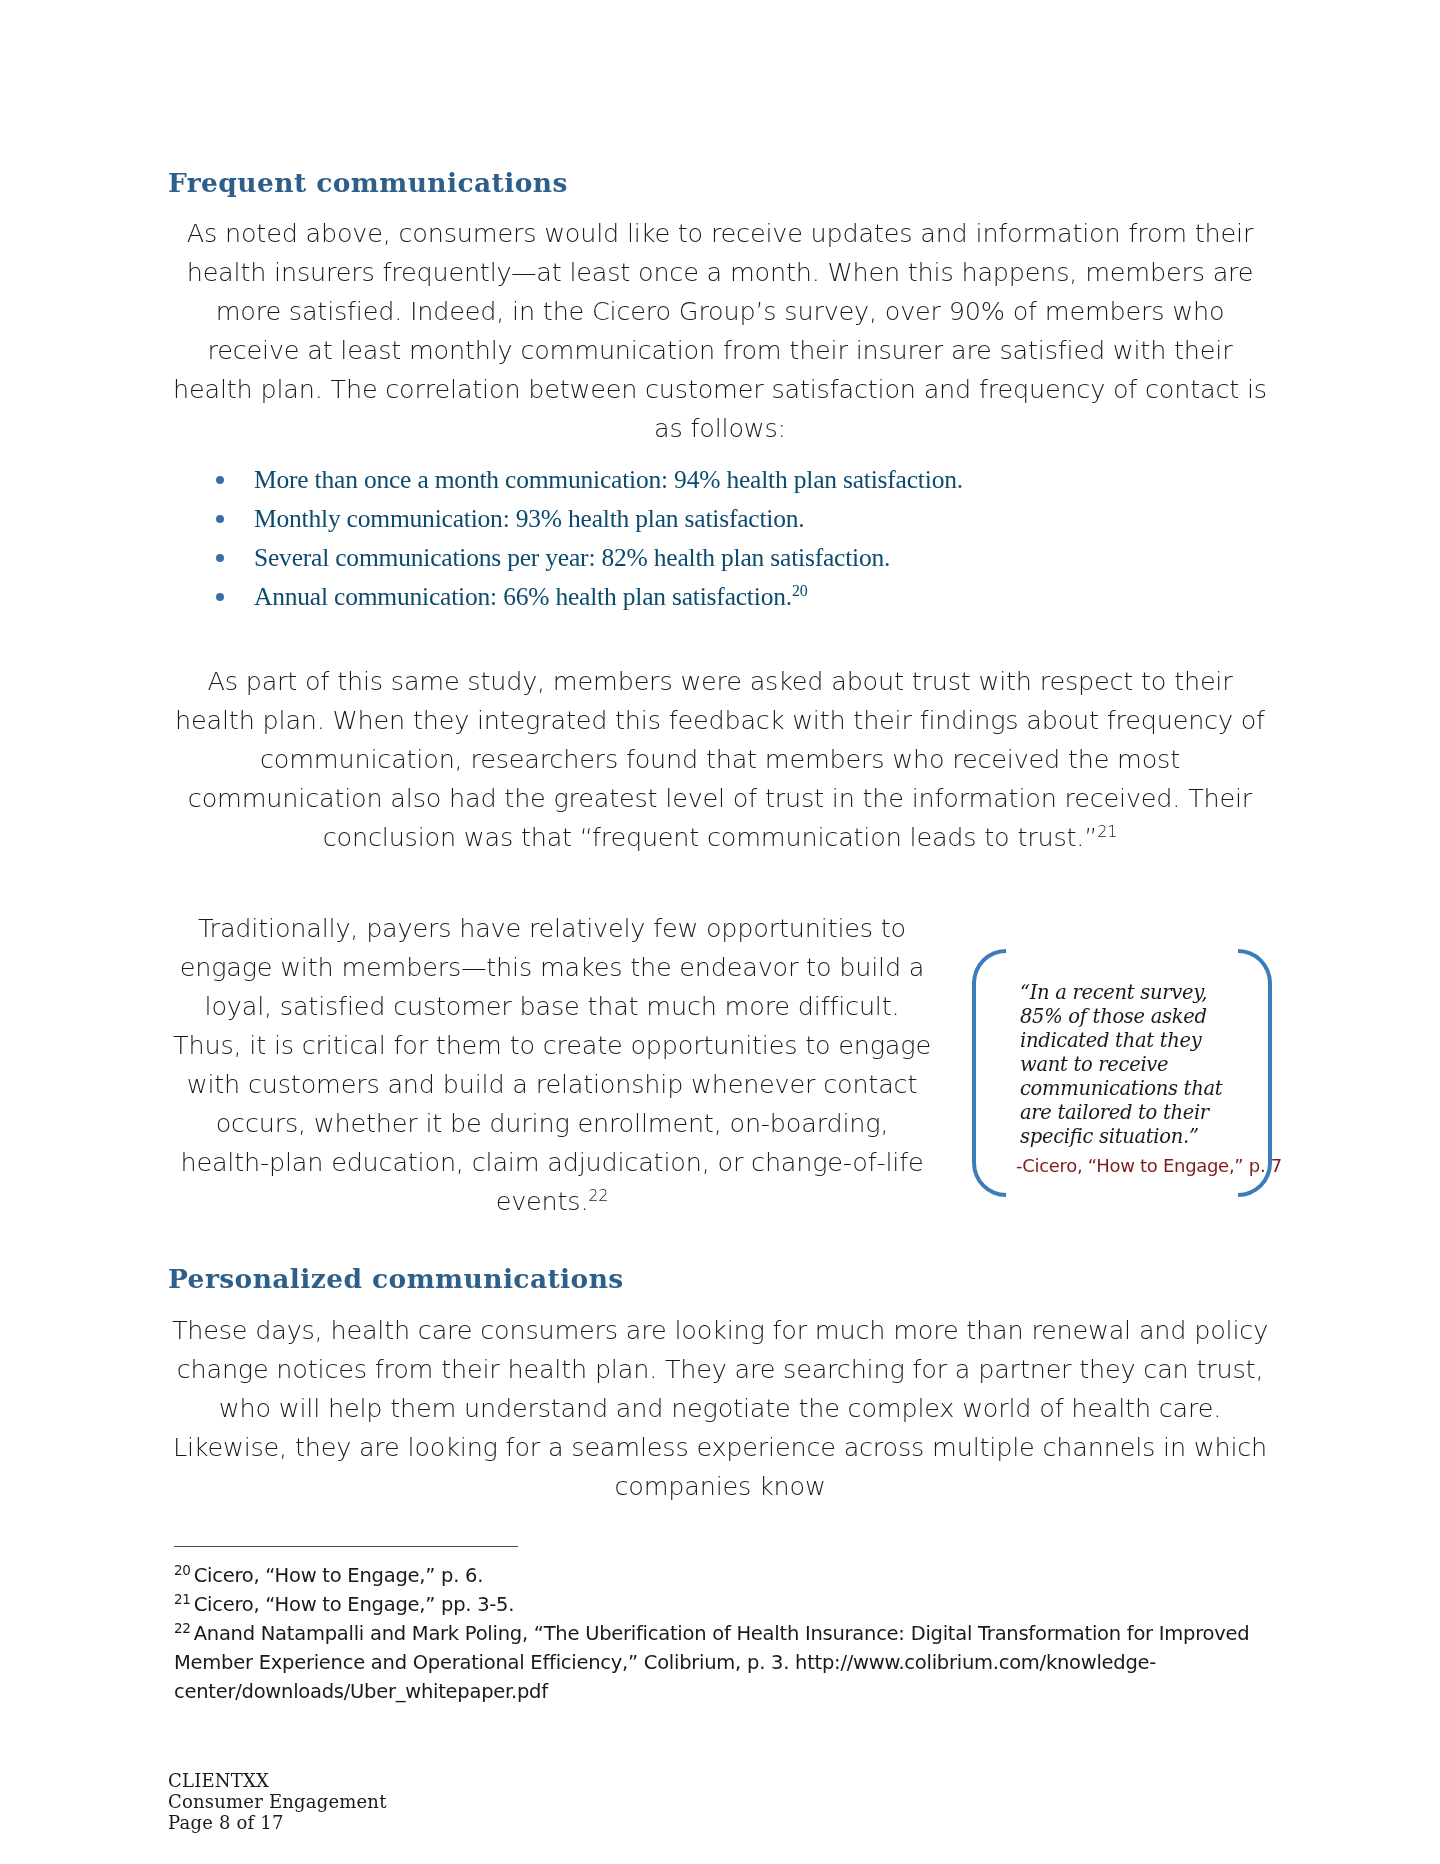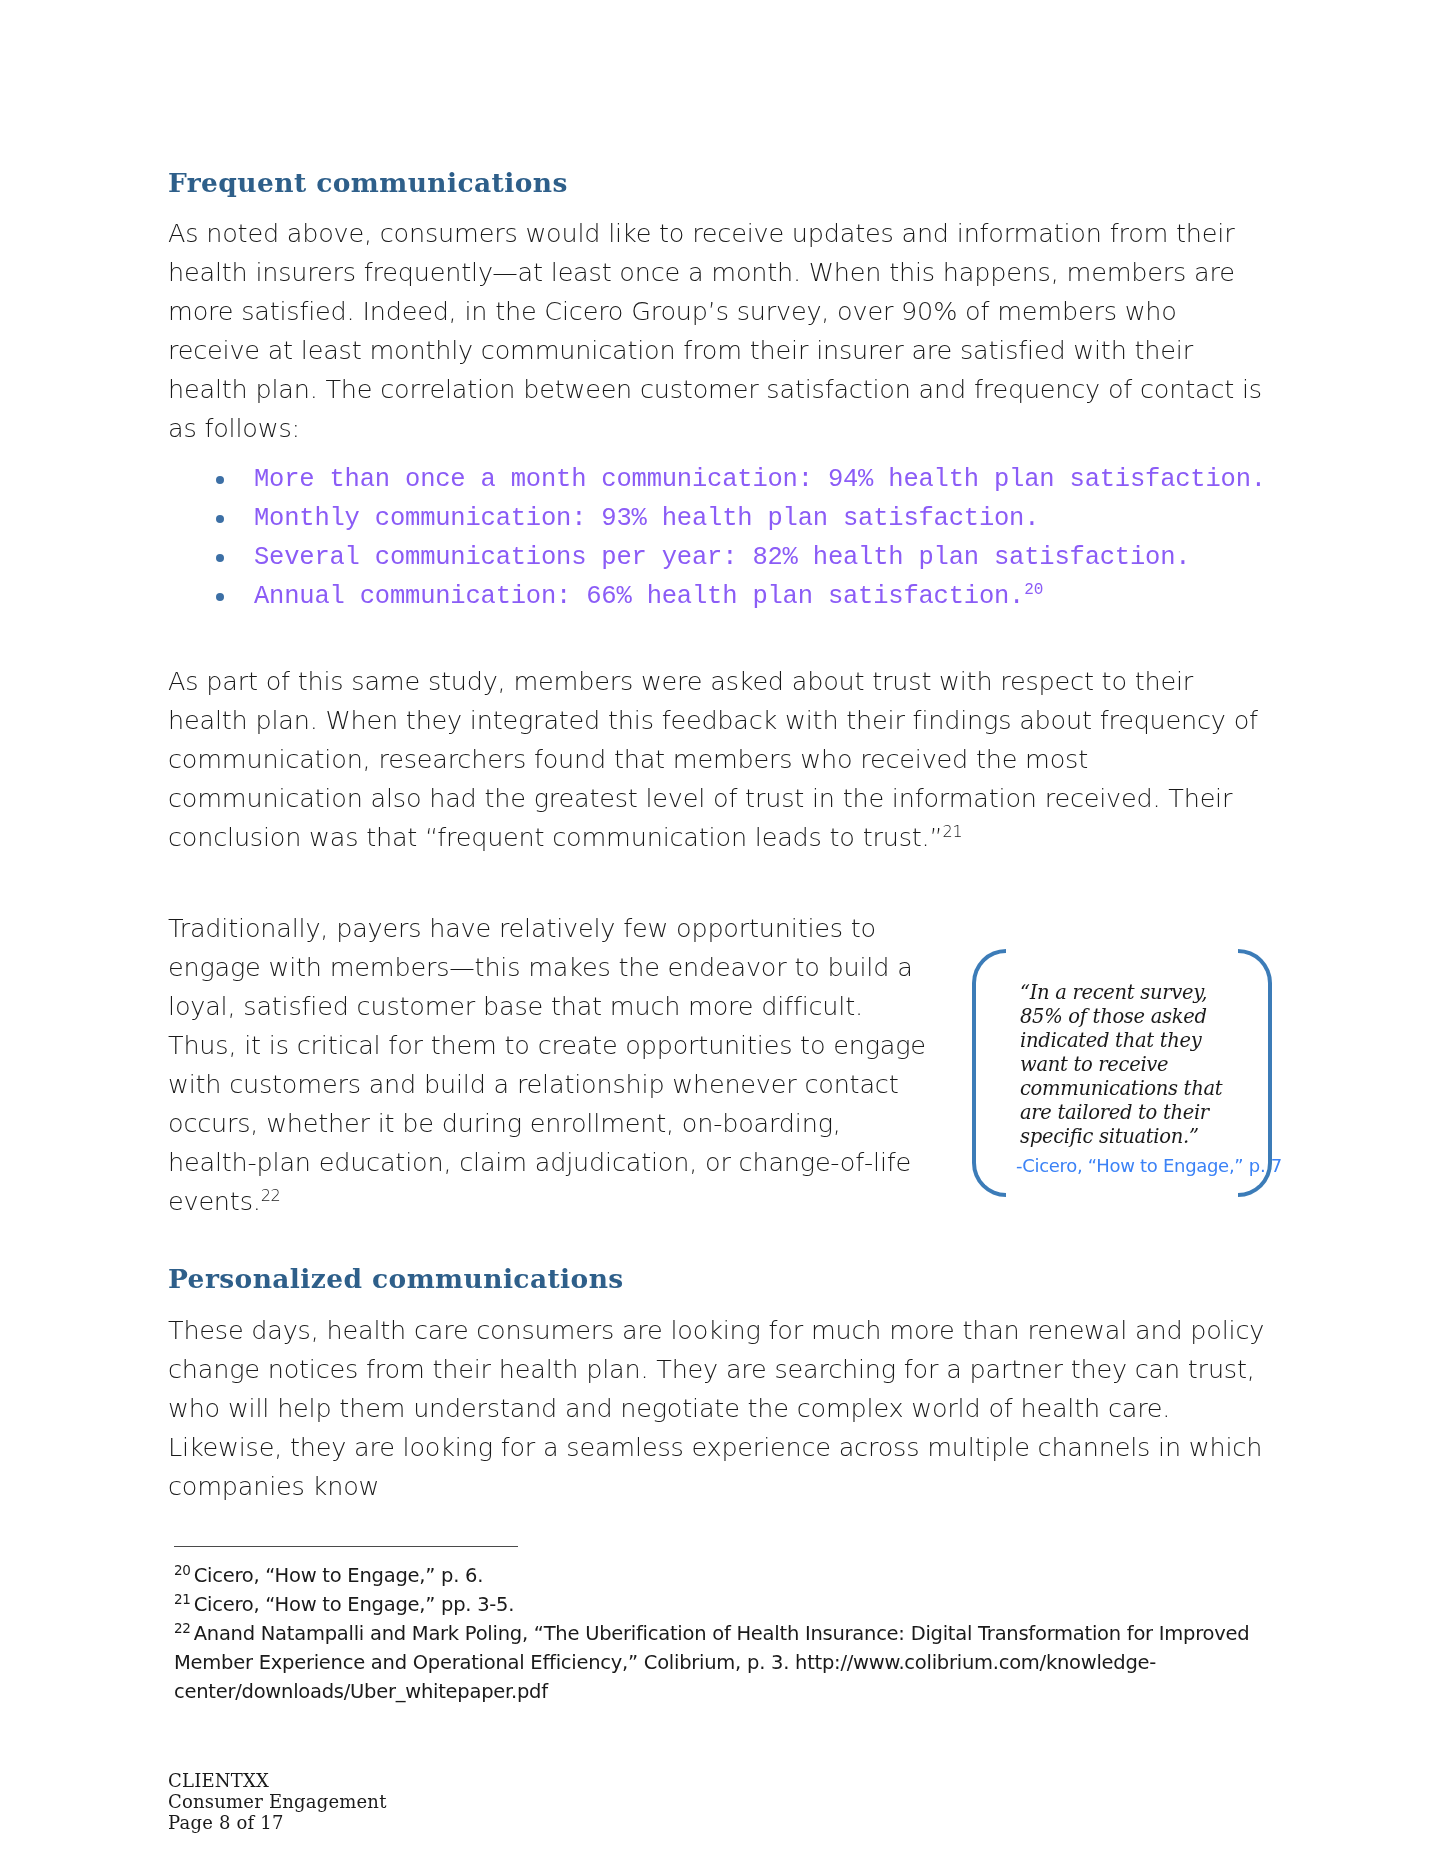--- a/index.html
+++ b/index.html
@@ -40,34 +40,35 @@
   }
 
   p.body-text {
     font-family: "DejaVu Sans", sans-serif;
     font-size: 25.5px;
     line-height: 39px;
     margin: 0 0 0 0;
     color: #1a1a1a;
     font-weight: 300;
     letter-spacing: -0.2px;
+    text-align: center;
   }
 
   .bullets {
     margin: 12px 0 0 0;
     padding: 0;
     list-style: none;
   }
   .bullets li {
     position: relative;
     padding-left: 86px;
-    font-family: Liberation Mono, monospace;
+    font-family: Liberation Serif, serif;
     font-size: 25.5px;
     line-height: 39px;
-    color: #8b5cf6;
+    color: #0c4a6e;
     letter-spacing: -0.2px;
   }
   .bullets li .bullet-dot {
     position: absolute;
     left: 48px;
     top: 16px;
     width: 8px;
     height: 8px;
     border-radius: 50%;
     background: #3c6fa5;
@@ -125,21 +126,21 @@
     color: #1a1a1a;
     position: relative;
     z-index: 2;
     margin: 4px;
     letter-spacing: -0.3px;
   }
   .pullquote .quote-source {
     font-family: "DejaVu Sans", sans-serif;
     font-size: 18px;
     line-height: 26px;
-    color: #3b82f6;
+    color: #7f1d1d;
     margin: 4px 0 13px 0;
     position: relative;
     z-index: 2;
     letter-spacing: -0.3px;
     white-space: nowrap;
   }
 
   
   .footnote-area {
     position: absolute;

